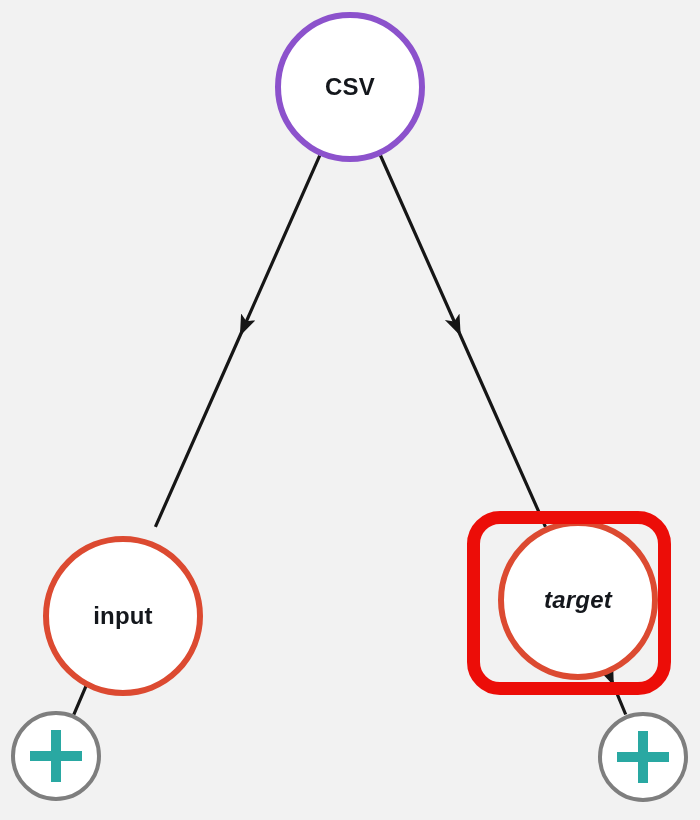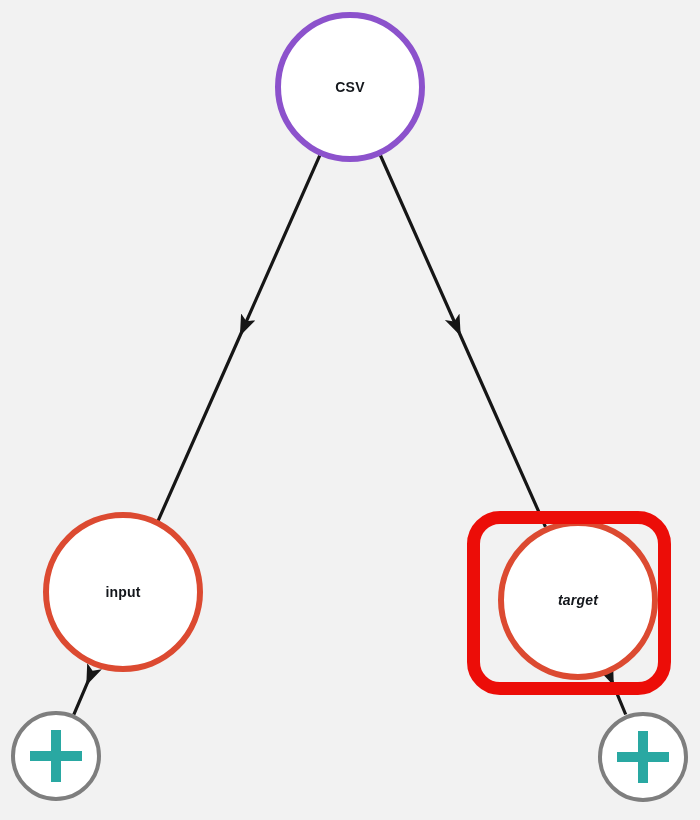--- a/index.html
+++ b/index.html
@@ -41,34 +41,34 @@
     border-radius: 50%;
     background: var(--node-fill, #ffffff);
     display: flex;
     align-items: center;
     justify-content: center;
     z-index: 2;
     cursor: pointer;
   }
   .node span {
     font-weight: bold;
-    font-size: 14px;
+    font-size: 24px;
     color: var(--label-text, #14171c);
     letter-spacing: 0.2px;
   }
   .node-csv {
     left: 275px;
     top: 12px;
     width: 150px;
     height: 150px;
     border: 6px solid var(--csv-border, #8c52cc);
   }
   .node-input {
     left: 43px;
-    top: 512px;
+    top: 536px;
     width: 160px;
     height: 160px;
     border: 6px solid var(--io-border, #dc4a31);
   }
   .node-target {
     left: 498px;
     top: 520px;
     width: 160px;
     height: 160px;
     border: 6px solid var(--io-border, #dc4a31);

